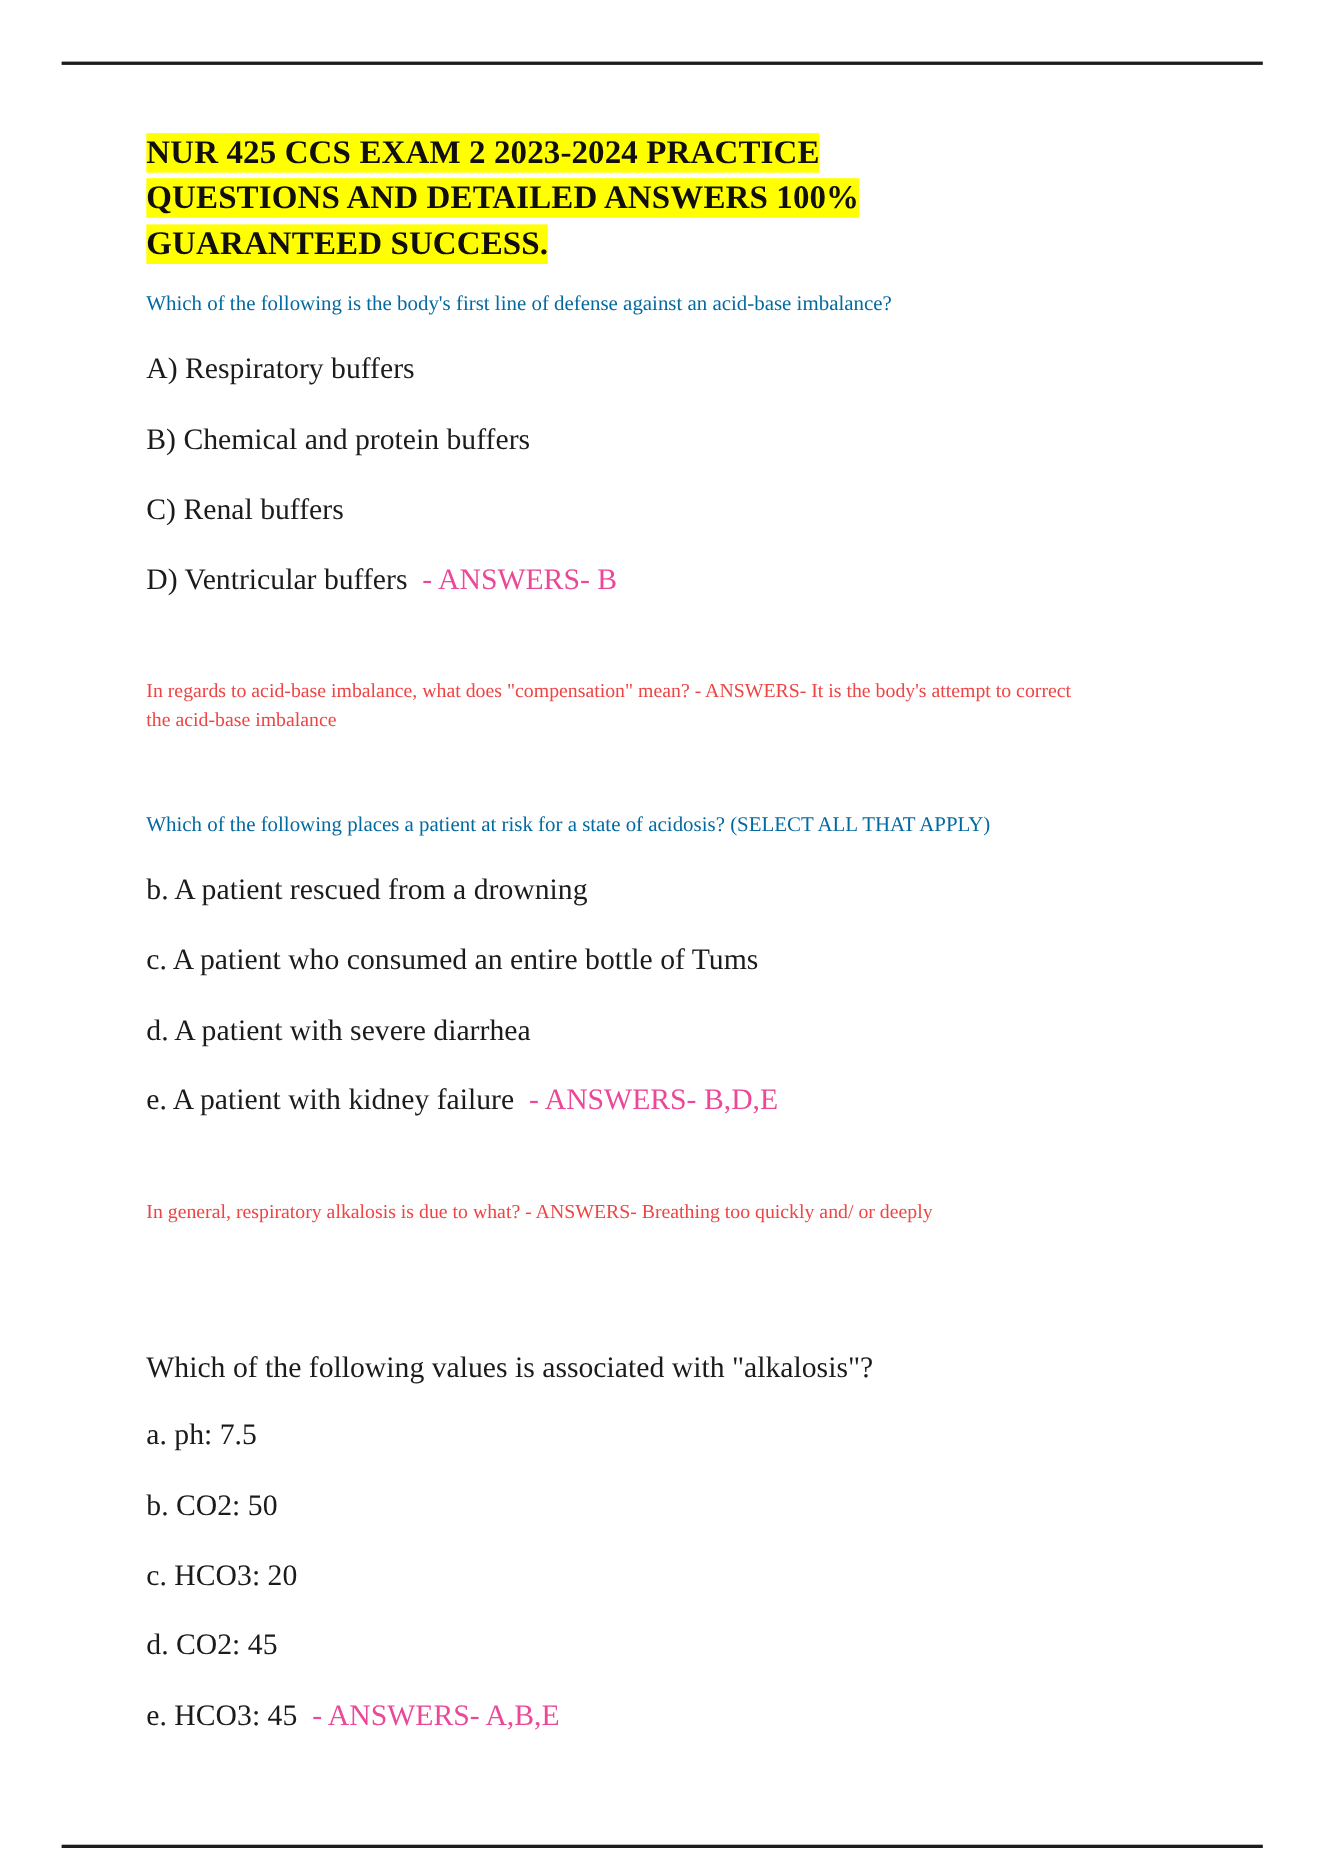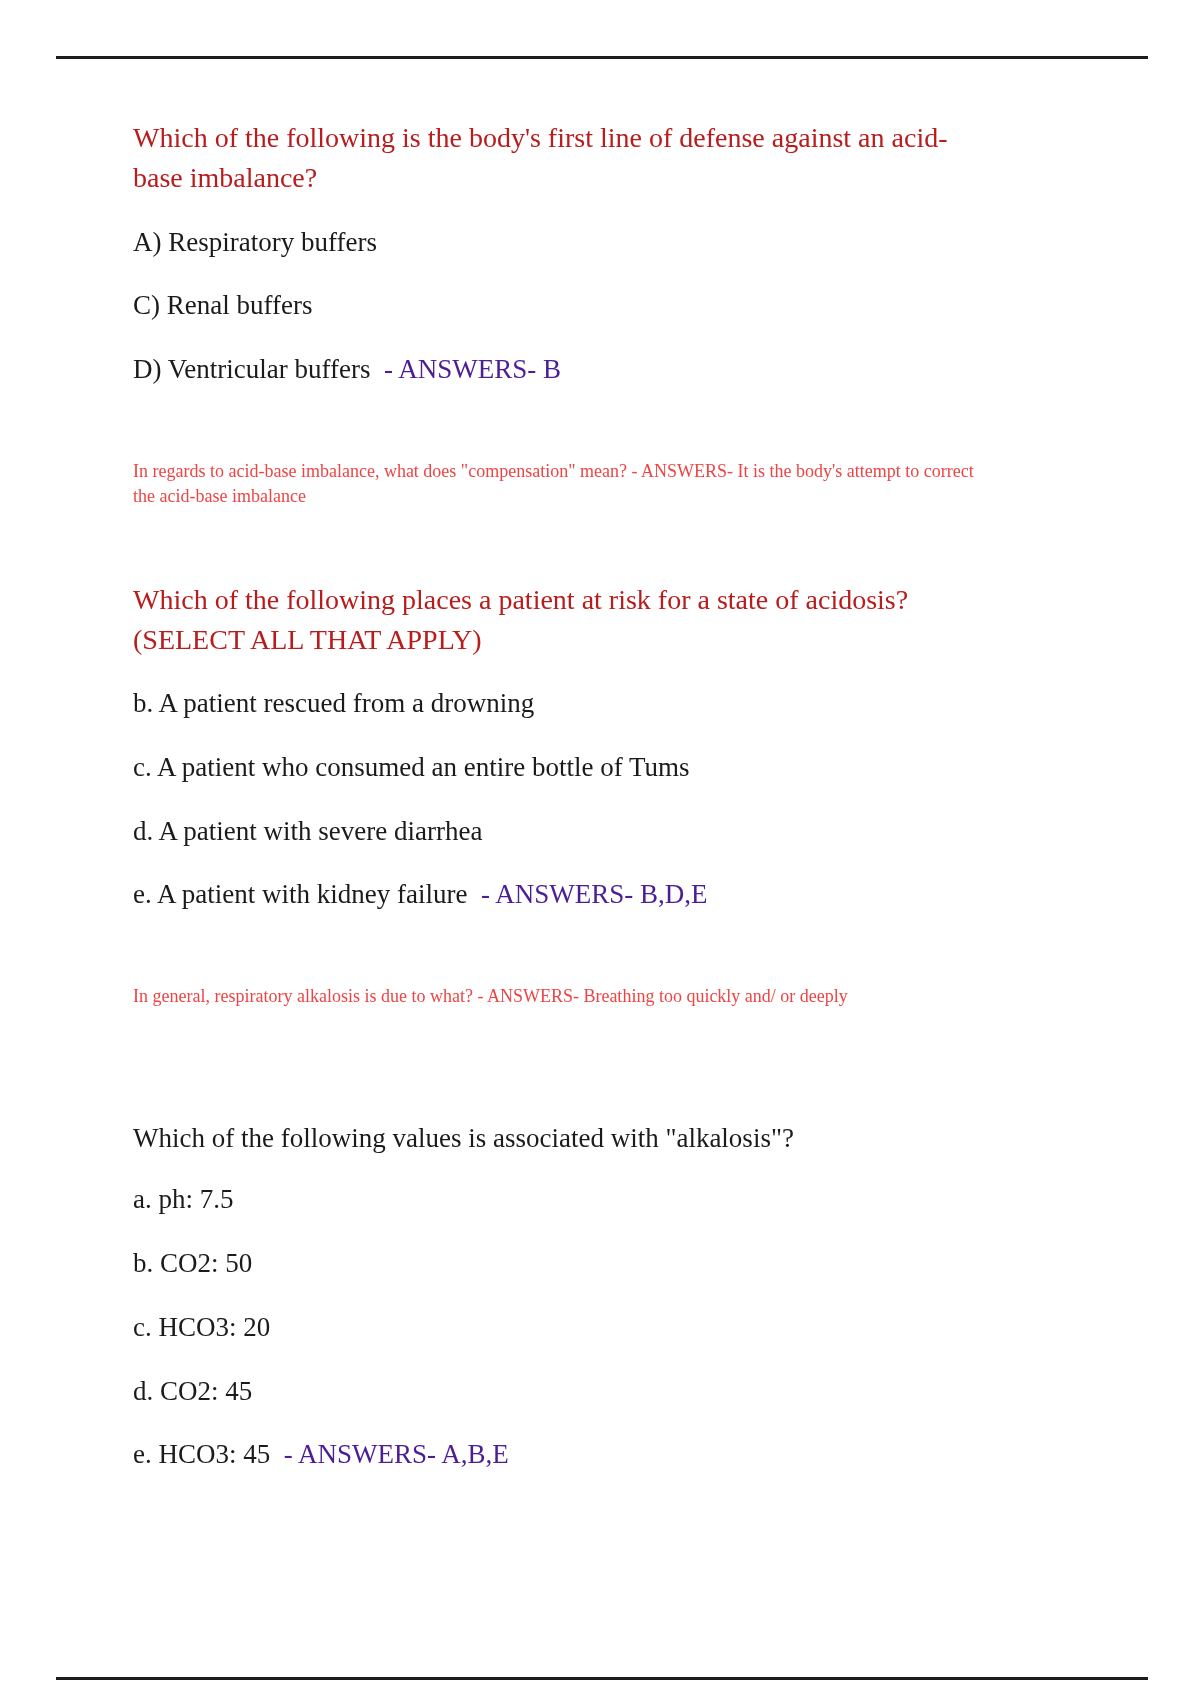--- a/index.html
+++ b/index.html
@@ -65,53 +65,55 @@
     font-size: 27px;
     line-height: 1.36;
     color: #1b1b1b;
   }
   p.line.tight {
     margin-bottom: 25px;
     margin-top: 40px;
   }
   p.qstem {
     margin: 0 0 26px 0;
-    font-size: 28px;
+    font-size: 19px;
     line-height: 1.42;
-    color: #b91c1c;
+    color: #0369a1;
     max-width: 860px;
   }
   p.qstem.nowrapfix {
     max-width: 850px;
   }
   p.answer-para {
     margin: 0 0 26px 0;
     font-size: 18px;
     line-height: 1.42;
     color: #ef4444;
     max-width: 860px;
   }
   .ans {
-    color: #4c1d95;
+    color: #ec4899;
   }
   .gap-md { height: 44px; }
 </style>
 </head>
 <body>
 
 <div class="page">
 
   <div class="rule rule-top"></div>
   <div class="rule rule-bottom"></div>
 
   <div class="content">
 
+    <h1 class="doc-title"><span class="hl">NUR 425 CCS EXAM 2 2023-2024 PRACTICE</span><br><span class="hl">QUESTIONS AND DETAILED ANSWERS 100%</span><br><span class="hl">GUARANTEED SUCCESS.</span></h1>
 
     <p class="qstem">Which of the following is the body's first line of defense against an acid-base imbalance?</p>
     <p class="line">A) Respiratory buffers</p>
+    <p class="line">B) Chemical and protein buffers</p>
     <p class="line">C) Renal buffers</p>
     <p class="line"><span>D) Ventricular buffers</span><span>&nbsp; </span><span class="ans">- ANSWERS- B</span></p>
 
     <div class="gap-md"></div>
 
     <p class="answer-para">In regards to acid-base imbalance, what does "compensation" mean?  - ANSWERS- It is the body's attempt to correct the acid-base imbalance</p>
 
     <div class="gap-md"></div>
 
     <p class="qstem nowrapfix">Which of the following places a patient at risk for a state of acidosis? (SELECT ALL THAT APPLY)</p>

